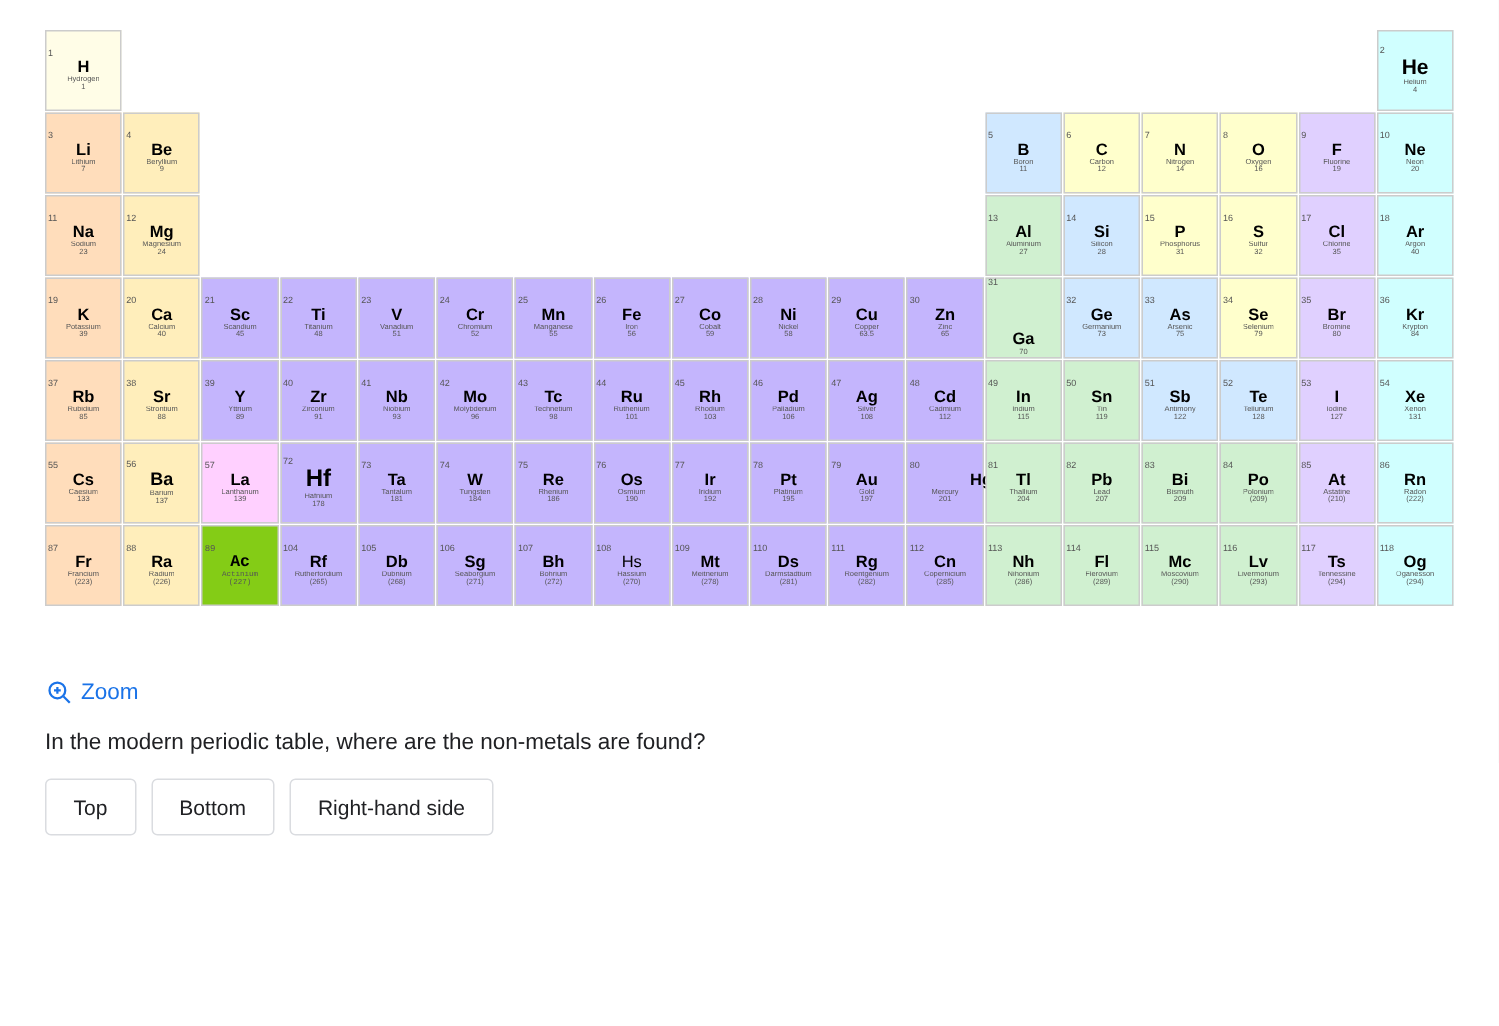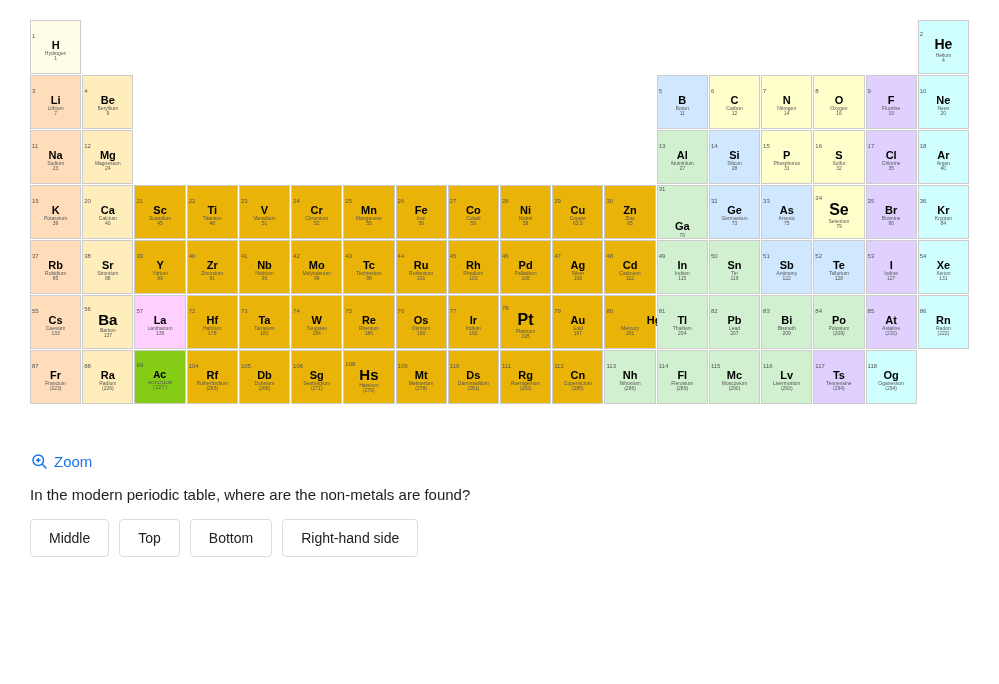--- a/index.html
+++ b/index.html
@@ -41,21 +41,21 @@
       justify-content: center;
       font-size: 7px;
       line-height: 1.1;
       padding: 1px;
       position: relative;
       min-width: 0;
     }
 
     .element.alkali { background: #ffddbb; }
     .element.alkaline { background: #ffeebb; }
-    .element.transition { background: #eab308; }
+    .element.transition { background: #c4b5fd; }
     .element.post-transition { background: #d0f0d0; }
     .element.metalloid { background: #d0e8ff; }
     .element.nonmetal { background: #ffffcc; }
     .element.halogen { background: #e0d0ff; }
     .element.noble { background: #d0ffff; }
     .element.lanthanide { background: #ffd0ff; }
     .element.actinide { background: #84cc16; font-family: Liberation Mono, monospace; }
     .element.h-special { background: #fffde7; }
 
     .element.empty {
@@ -342,21 +342,21 @@
           <span style="font-size:5px;color:#555;line-height:1;">73</span>
         </div>
         <div class="element metalloid">
           <span style="font-size:6px;color:#555;align-self:flex-start;line-height:1;">33</span>
           <span style="font-size:11px;font-weight:bold;line-height:1.1;">As</span>
           <span style="font-size:5px;color:#555;text-align:center;line-height:1;overflow:hidden;max-width:100%;">Arsenic</span>
           <span style="font-size:5px;color:#555;line-height:1;">75</span>
         </div>
         <div class="element nonmetal">
           <span style="font-size:6px;color:#555;align-self:flex-start;line-height:1;">34</span>
-          <span style="font-size:16px;font-weight:bold;line-height:1.1;text-align:right;">Se</span>
+          <span style="font-size:11px;font-weight:bold;line-height:1.1;text-align:right;">Se</span>
           <span style="font-size:5px;color:#555;text-align:center;line-height:1;overflow:hidden;max-width:100%;">Selenium</span>
           <span style="font-size:5px;color:#555;line-height:1;">79</span>
         </div>
         <div class="element halogen">
           <span style="font-size:6px;color:#555;align-self:flex-start;line-height:1;">35</span>
           <span style="font-size:11px;font-weight:bold;line-height:1.1;">Br</span>
           <span style="font-size:5px;color:#555;text-align:center;line-height:1;overflow:hidden;max-width:100%;">Bromine</span>
           <span style="font-size:5px;color:#555;line-height:1;">80</span>
         </div>
         <div class="element noble">
@@ -474,33 +474,33 @@
           <span style="font-size:5px;color:#555;line-height:1;">131</span>
         </div>
         <div class="element alkali">
           <span style="font-size:6px;color:#555;align-self:flex-start;line-height:1;">55</span>
           <span style="font-size:11px;font-weight:bold;line-height:1.1;">Cs</span>
           <span style="font-size:5px;color:#555;text-align:center;line-height:1;overflow:hidden;max-width:100%;">Caesium</span>
           <span style="font-size:5px;color:#555;line-height:1;">133</span>
         </div>
         <div class="element alkaline">
           <span style="font-size:6px;color:#555;align-self:flex-start;line-height:1;">56</span>
-          <span style="font-size:15px;font-weight:bold;line-height:1.1;">Ba</span>
+          <span style="font-size:12px;font-weight:bold;line-height:1.1;">Ba</span>
           <span style="font-size:5px;color:#555;text-align:center;line-height:1;overflow:hidden;max-width:100%;">Barium</span>
           <span style="font-size:5px;color:#555;line-height:1;">137</span>
         </div>
         <div class="element lanthanide">
           <span style="font-size:6px;color:#555;align-self:flex-start;line-height:1;">57</span>
           <span style="font-size:11px;font-weight:bold;line-height:1.1;">La</span>
           <span style="font-size:5px;color:#555;text-align:center;line-height:1;overflow:hidden;max-width:100%;">Lanthanum</span>
           <span style="font-size:5px;color:#555;line-height:1;">139</span>
         </div>
         <div class="element transition">
           <span style="font-size:6px;color:#555;align-self:flex-start;line-height:1;">72</span>
-          <span style="font-size:11px;font-weight:bold;line-height:1.1;text-align:center;">Hf</span>
+          <span style="font-size:16px;font-weight:bold;line-height:1.1;text-align:center;">Hf</span>
           <span style="font-size:5px;color:#555;text-align:center;line-height:1;overflow:hidden;max-width:100%;">Hafnium</span>
           <span style="font-size:5px;color:#555;line-height:1;">178</span>
         </div>
         <div class="element transition">
           <span style="font-size:6px;color:#555;align-self:flex-start;line-height:1;">73</span>
           <span style="font-size:11px;font-weight:bold;line-height:1.1;">Ta</span>
           <span style="font-size:5px;color:#555;text-align:center;line-height:1;overflow:hidden;max-width:100%;">Tantalum</span>
           <span style="font-size:5px;color:#555;line-height:1;">181</span>
         </div>
         <div class="element transition">
@@ -522,21 +522,21 @@
           <span style="font-size:5px;color:#555;line-height:1;">190</span>
         </div>
         <div class="element transition">
           <span style="font-size:6px;color:#555;align-self:flex-start;line-height:1;">77</span>
           <span style="font-size:11px;font-weight:bold;line-height:1.1;">Ir</span>
           <span style="font-size:5px;color:#555;text-align:center;line-height:1;overflow:hidden;max-width:100%;">Iridium</span>
           <span style="font-size:5px;color:#555;line-height:1;">192</span>
         </div>
         <div class="element transition">
           <span style="font-size:6px;color:#555;align-self:flex-start;line-height:1;">78</span>
-          <span style="font-size:16px;font-weight:bold;line-height:1.1;">Pt</span>
+          <span style="font-size:11px;font-weight:bold;line-height:1.1;">Pt</span>
           <span style="font-size:5px;color:#555;text-align:center;line-height:1;overflow:hidden;max-width:100%;">Platinum</span>
           <span style="font-size:5px;color:#555;line-height:1;">195</span>
         </div>
         <div class="element transition">
           <span style="font-size:6px;color:#555;align-self:flex-start;line-height:1;">79</span>
           <span style="font-size:11px;font-weight:bold;line-height:1.1;">Au</span>
           <span style="font-size:5px;color:#555;text-align:center;line-height:1;overflow:hidden;max-width:100%;">Gold</span>
           <span style="font-size:5px;color:#555;line-height:1;">197</span>
         </div>
         <div class="element transition">
@@ -611,22 +611,28 @@
           <span style="font-size:5px;color:#555;text-align:center;line-height:1;overflow:hidden;max-width:100%;">Dubnium</span>
           <span style="font-size:5px;color:#555;line-height:1;">(268)</span>
         </div>
         <div class="element transition">
           <span style="font-size:6px;color:#555;align-self:flex-start;line-height:1;">106</span>
           <span style="font-size:11px;font-weight:bold;line-height:1.1;">Sg</span>
           <span style="font-size:5px;color:#555;text-align:center;line-height:1;overflow:hidden;max-width:100%;">Seaborgium</span>
           <span style="font-size:5px;color:#555;line-height:1;">(271)</span>
         </div>
         <div class="element transition">
+          <span style="font-size:6px;color:#555;align-self:flex-start;line-height:1;">107</span>
+          <span style="font-size:11px;font-weight:bold;line-height:1.1;">Bh</span>
+          <span style="font-size:5px;color:#555;text-align:center;line-height:1;overflow:hidden;max-width:100%;">Bohrium</span>
+          <span style="font-size:5px;color:#555;line-height:1;">(272)</span>
+        </div>
+        <div class="element transition">
           <span style="font-size:6px;color:#555;align-self:flex-start;line-height:1;">108</span>
-          <span style="font-size:15px;font-weight:bold;line-height:1.1;">Hs</span>
+          <span style="font-size:11px;font-weight:normal;line-height:1.1;">Hs</span>
           <span style="font-size:5px;color:#555;text-align:center;line-height:1;overflow:hidden;max-width:100%;">Hassium</span>
           <span style="font-size:5px;color:#555;line-height:1;">(270)</span>
         </div>
         <div class="element transition">
           <span style="font-size:6px;color:#555;align-self:flex-start;line-height:1;">109</span>
           <span style="font-size:11px;font-weight:bold;line-height:1.1;">Mt</span>
           <span style="font-size:5px;color:#555;text-align:center;line-height:1;overflow:hidden;max-width:100%;">Meitnerium</span>
           <span style="font-size:5px;color:#555;line-height:1;">(278)</span>
         </div>
         <div class="element transition">
@@ -691,19 +697,18 @@
       <svg class="zoom-icon" viewBox="0 0 24 24" fill="none" stroke="#1a73e8" stroke-width="2">
         <circle cx="11" cy="11" r="7"></circle>
         <line x1="16.5" y1="16.5" x2="22" y2="22"></line>
         <line x1="11" y1="8" x2="11" y2="14"></line>
         <line x1="8" y1="11" x2="14" y2="11"></line>
       </svg>
       <span>Zoom</span>
     </a>
     <div class="question-text">In the modern periodic table, where are the non-metals are found?</div>
     <div class="answer-buttons">
-    <button class="answer-btn">Middle</button>
         <button class="answer-btn">Top</button>
         <button class="answer-btn">Bottom</button>
         <button class="answer-btn">Right-hand side</button>
       </div>
   </div>
 </div>
 
 </body></html>

